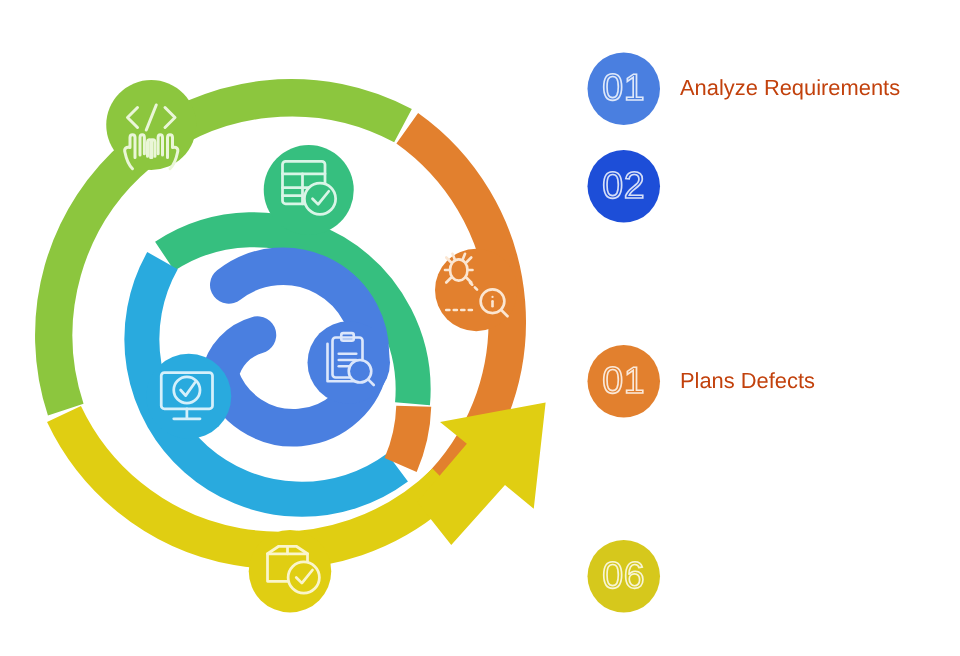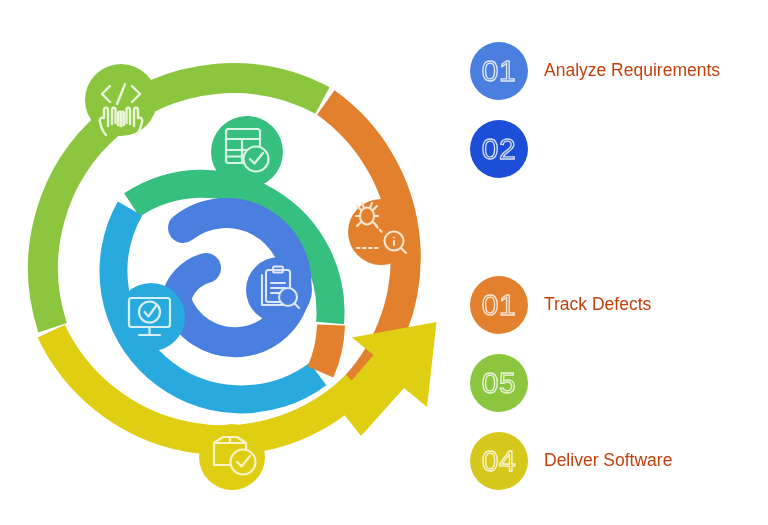--- a/index.html
+++ b/index.html
@@ -210,30 +210,26 @@
       </div>
     </div>
 
     <div class="legend-row">
     </div>
 
     <div class="legend-row">
       <div class="num-badge" style="background:#E2802E">
         <span class="num-text">01</span>
       </div>
-      <div class="legend-label">Track Defects</div>
-    </div>
-
-    <div class="legend-row">
-      <div class="num-badge" style="background:#8CC63E">
-        <span class="num-text">05</span>
-      </div>
+      <div class="legend-label">Plans Defects</div>
+    </div>
+
+    <div class="legend-row">
     </div>
 
     <div class="legend-row">
       <div class="num-badge" style="background:#D6C81C">
-        <span class="num-text">04</span>
-      </div>
-      <div class="legend-label">Deliver Software</div>
+        <span class="num-text">06</span>
+      </div>
     </div>
 
   </div>
 </div>
 
 </body></html>

